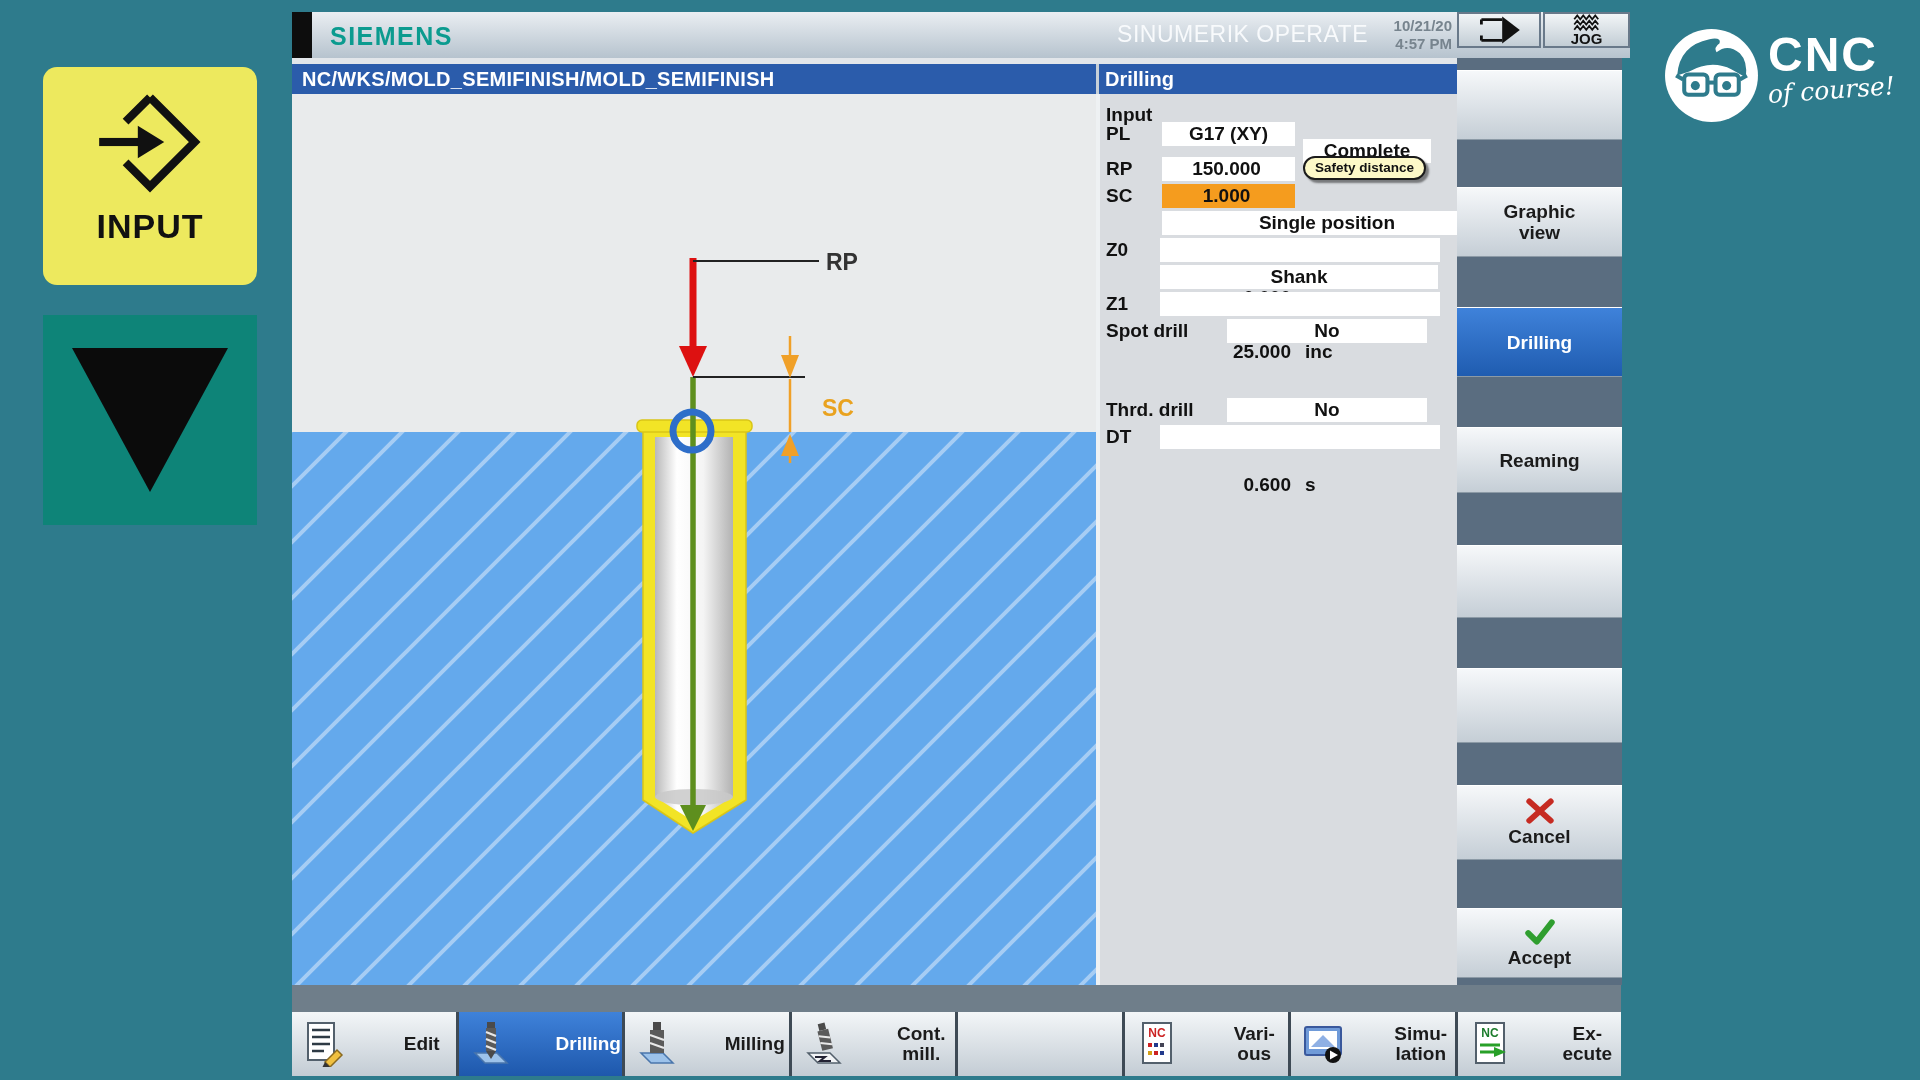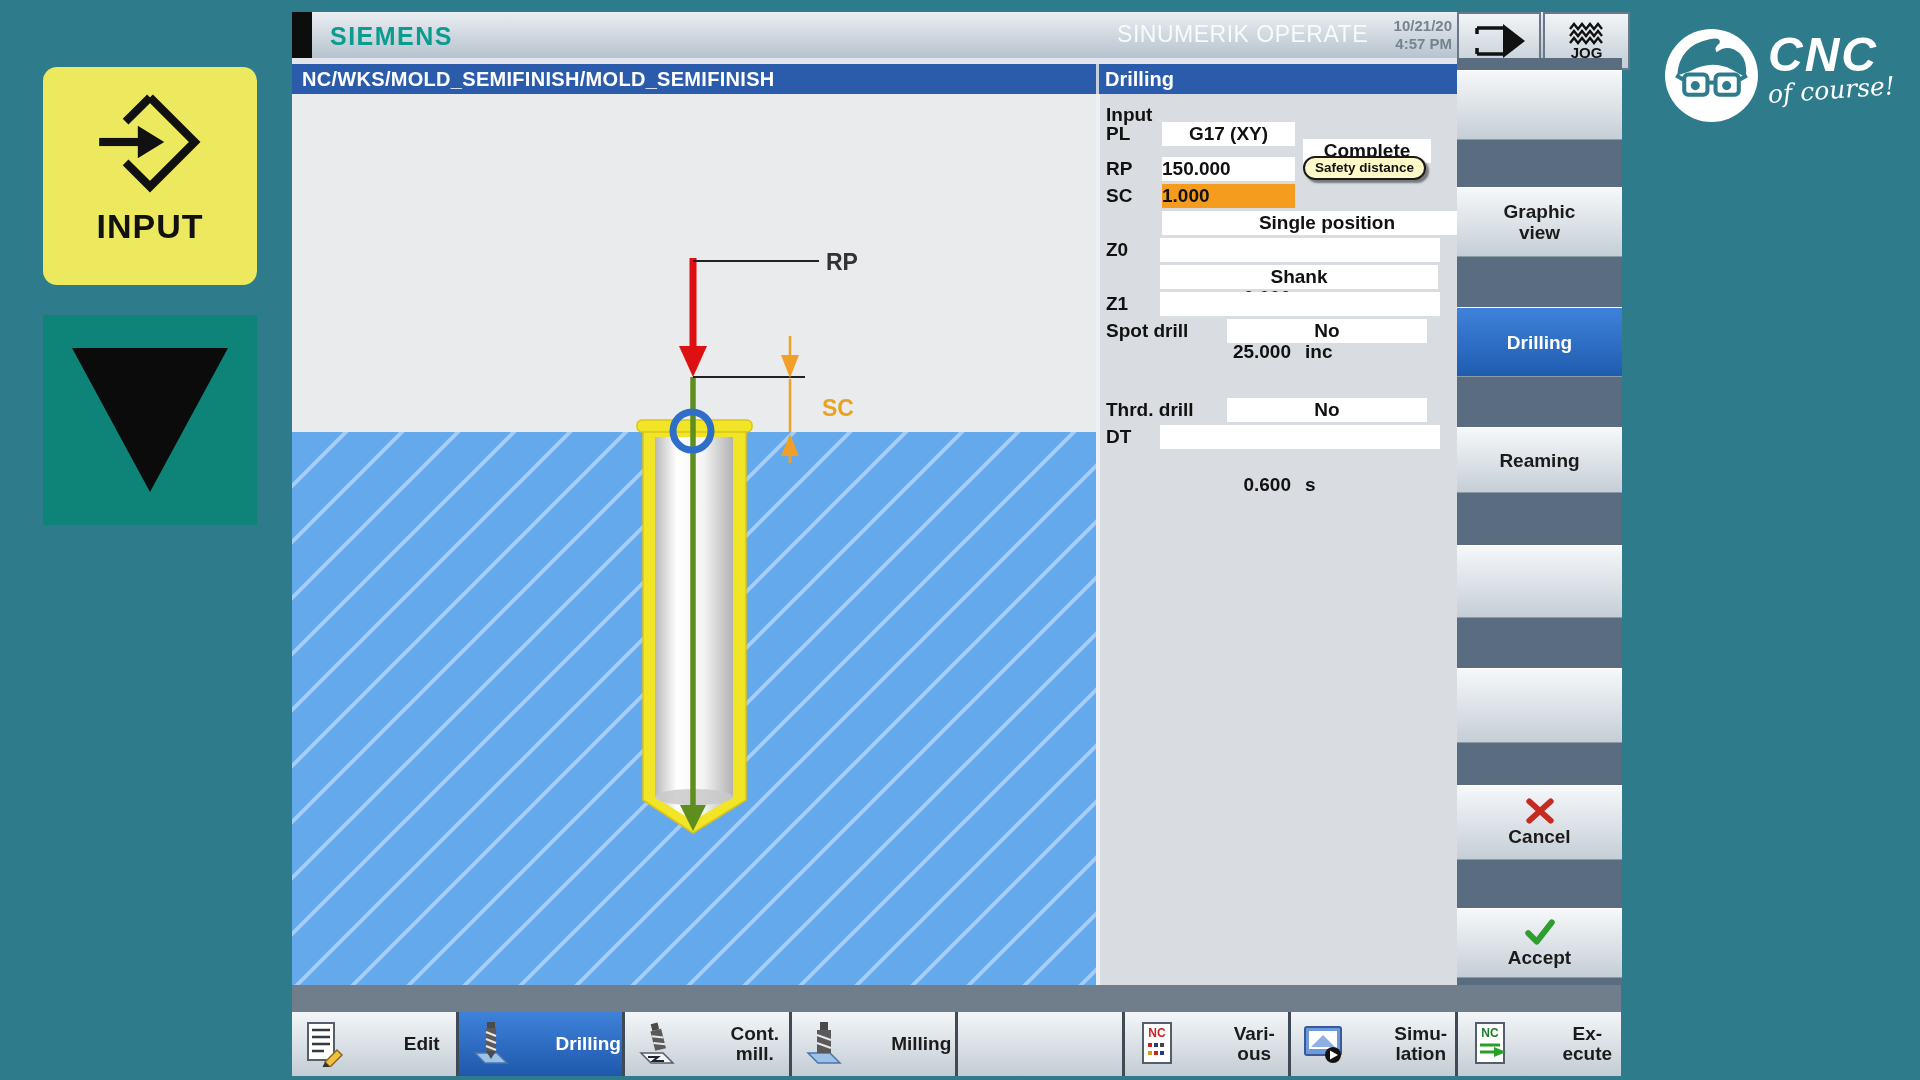--- a/index.html
+++ b/index.html
@@ -10,33 +10,33 @@
   
   .input-key { left:43px; top:67px; width:214px; height:218px; background:#ede95e; border-radius:14px;
     display:flex; flex-direction:column; align-items:center; justify-content:flex-start; padding-top:14px; }
   .input-key .key-label { font-size:34px; font-weight:bold; color:#111; margin-top:4px; letter-spacing:1px; }
   .down-key { left:43px; top:315px; width:214px; height:210px; background:#0e8478;
     display:flex; align-items:center; justify-content:center; }
 
   
   .logo-circle { left:1663px; top:27px; width:97px; height:97px; }
   .logo-text { left:1768px; top:30px; color:#fff; }
-  .logo-text .big { font-size:48px; font-weight:900; letter-spacing:2px; line-height:50px;font-style:italic; }
+  .logo-text .big { font-size:48px; font-weight:900; letter-spacing:2px; line-height:50px; }
   .logo-text .script { font-family:"DejaVu Serif",serif; font-style:italic; font-size:25px; line-height:26px;
     transform:rotate(-4deg); transform-origin:left center; margin-top:2px; }
 
   
   .topbar { left:292px; top:12px; width:1338px; height:46px;
     background:linear-gradient(#eaeef2,#b6c3ce); }
   .topbar .blackblock { left:0; top:0; width:20px; height:46px; background:#0d0d0d; }
   .brand { left:38px; top:10px; font-size:25px; font-weight:800; letter-spacing:1.5px; color:#0b9b8f; }
   .product { right:262px; top:9px; font-size:23px; color:#f8fafc; letter-spacing:.5px; }
   .datetime { left:1072px; top:5px; width:88px; text-align:right; font-size:15px; font-weight:600;
     color:#77848e; line-height:18px; }
-  .statbtn { top:0; height:58px; background:linear-gradient(#f2f5f7,#c2cdd5); border:2px solid #69798a;
+  .statbtn { top:0; height:36px; background:linear-gradient(#f2f5f7,#c2cdd5); border:2px solid #69798a;
     display:flex; flex-direction:column; align-items:center; justify-content:center; }
   .btn-forward { left:1165px; width:84px; }
   .btn-jog { left:1251px; width:87px; }
   .btn-jog .jog-label { font-size:15px; font-weight:bold; color:#111; line-height:14px; }
 
   
   .gapband { left:292px; top:58px; width:1165px; height:6px; background:#e2e6ea; }
   .titlebar { left:292px; top:64px; width:1165px; height:30px; background:#2b5cab; color:#fff; }
   .titlebar .path { left:10px; top:4px; font-size:20px; font-weight:bold; letter-spacing:.3px; }
   .titlebar .tdiv { left:804px; top:0; width:3px; height:30px; background:#c7d0d8; }
@@ -46,21 +46,21 @@
   .drawwrap { left:292px; top:94px; width:804px; height:891px; }
   .vdiv { left:1096px; top:94px; width:4px; height:891px; background:#eef1f3; }
 
   
   .panel { left:1100px; top:94px; width:357px; height:891px; background:#d9dce0; }
   .frow { position:absolute; left:0; width:357px; height:24px; }
   .flabel { position:absolute; left:6px; top:0; font-size:19px; font-weight:bold; color:#111; line-height:24px; }
   .ffield { position:absolute; top:0; height:24px; background:#fff; font-size:19px; font-weight:bold; color:#111;
     line-height:24px; text-align:center; }
   .f-narrow { left:62px; width:133px; }
-  .f-right { text-align:left; padding-right:4px; }
+  .f-right { text-align:center; padding-right:4px; }
   .f-orange { background:#f59c1e; }
   .f-wide { left:60px; width:280px; text-align:left; }
   .f-wide .fval { display:inline-block; width:131px; text-align:right;margin-top:48px; }
   .f-wide .funit { margin-left:14px; }
   .f-shank { left:60px; width:278px; }
   .f-sel { left:203px; width:128px;margin-top:36px; }
   .f-no { left:127px; width:200px; }
   .f-single { left:62px; width:330px; }
   .tooltip { position:absolute; left:203px; top:62px; height:24px; padding:0 10px; background:#fdf9c8;
     border:2px solid #1b1b1b; border-radius:12px; font-size:13.5px; font-weight:bold; line-height:20px;
@@ -309,46 +309,46 @@
       </svg>
     </span>
     <span class="hlabel">
       <div>Drilling</div>
         <div></div>
     </span>
   </div>
   <div class="hkey">
     <span class="hicon">
       <svg width="40" height="46" viewBox="0 0 40 46">
+        <polygon points="3,32 25,32 35,42 13,42" fill="#9cc2ea" stroke="#4a76ac" stroke-width="1.5"></polygon>
+        <rect x="15" y="1" width="8" height="8" fill="#4a4a4a"></rect>
+        <rect x="12" y="9" width="14" height="23" fill="#5a5a5a"></rect>
+        <path d="M12,14 L26,19 M12,22 L26,27" stroke="#e8e8e8" stroke-width="2.2"></path>
+      </svg>
+    </span>
+    <span class="hlabel">
+      <div>Milling</div>
+        <div></div>
+    </span>
+  </div>
+  <div class="hkey">
+    <span class="hicon">
+      <svg width="40" height="46" viewBox="0 0 40 46">
         <polygon points="3,32 25,32 35,42 13,42" fill="#f2f4f6" stroke="#53606c" stroke-width="1.5"></polygon>
         <path d="M10,36 H20 L15,40 H26" stroke="#223" stroke-width="2" fill="none"></path>
         <g transform="rotate(-14 19 16)">
           <rect x="16" y="2" width="7" height="7" fill="#4a4a4a"></rect>
           <rect x="14" y="9" width="11" height="20" fill="#5a5a5a"></rect>
           <path d="M14,14 L25,18 M14,21 L25,25" stroke="#e8e8e8" stroke-width="2"></path>
         </g>
       </svg>
     </span>
     <span class="hlabel">
       <div>Cont.</div>
         <div>mill.</div>
-    </span>
-  </div>
-  <div class="hkey">
-    <span class="hicon">
-      <svg width="40" height="46" viewBox="0 0 40 46">
-        <polygon points="3,32 25,32 35,42 13,42" fill="#9cc2ea" stroke="#4a76ac" stroke-width="1.5"></polygon>
-        <rect x="15" y="1" width="8" height="8" fill="#4a4a4a"></rect>
-        <rect x="12" y="9" width="14" height="23" fill="#5a5a5a"></rect>
-        <path d="M12,14 L26,19 M12,22 L26,27" stroke="#e8e8e8" stroke-width="2.2"></path>
-      </svg>
-    </span>
-    <span class="hlabel">
-      <div>Milling</div>
-        <div></div>
     </span>
   </div>
   <div class="hkey">
     <span class="hlabel">
       <div></div>
     </span>
   </div>
   <div class="hkey">
     <span class="hicon">
       <svg width="38" height="46" viewBox="0 0 38 46">

